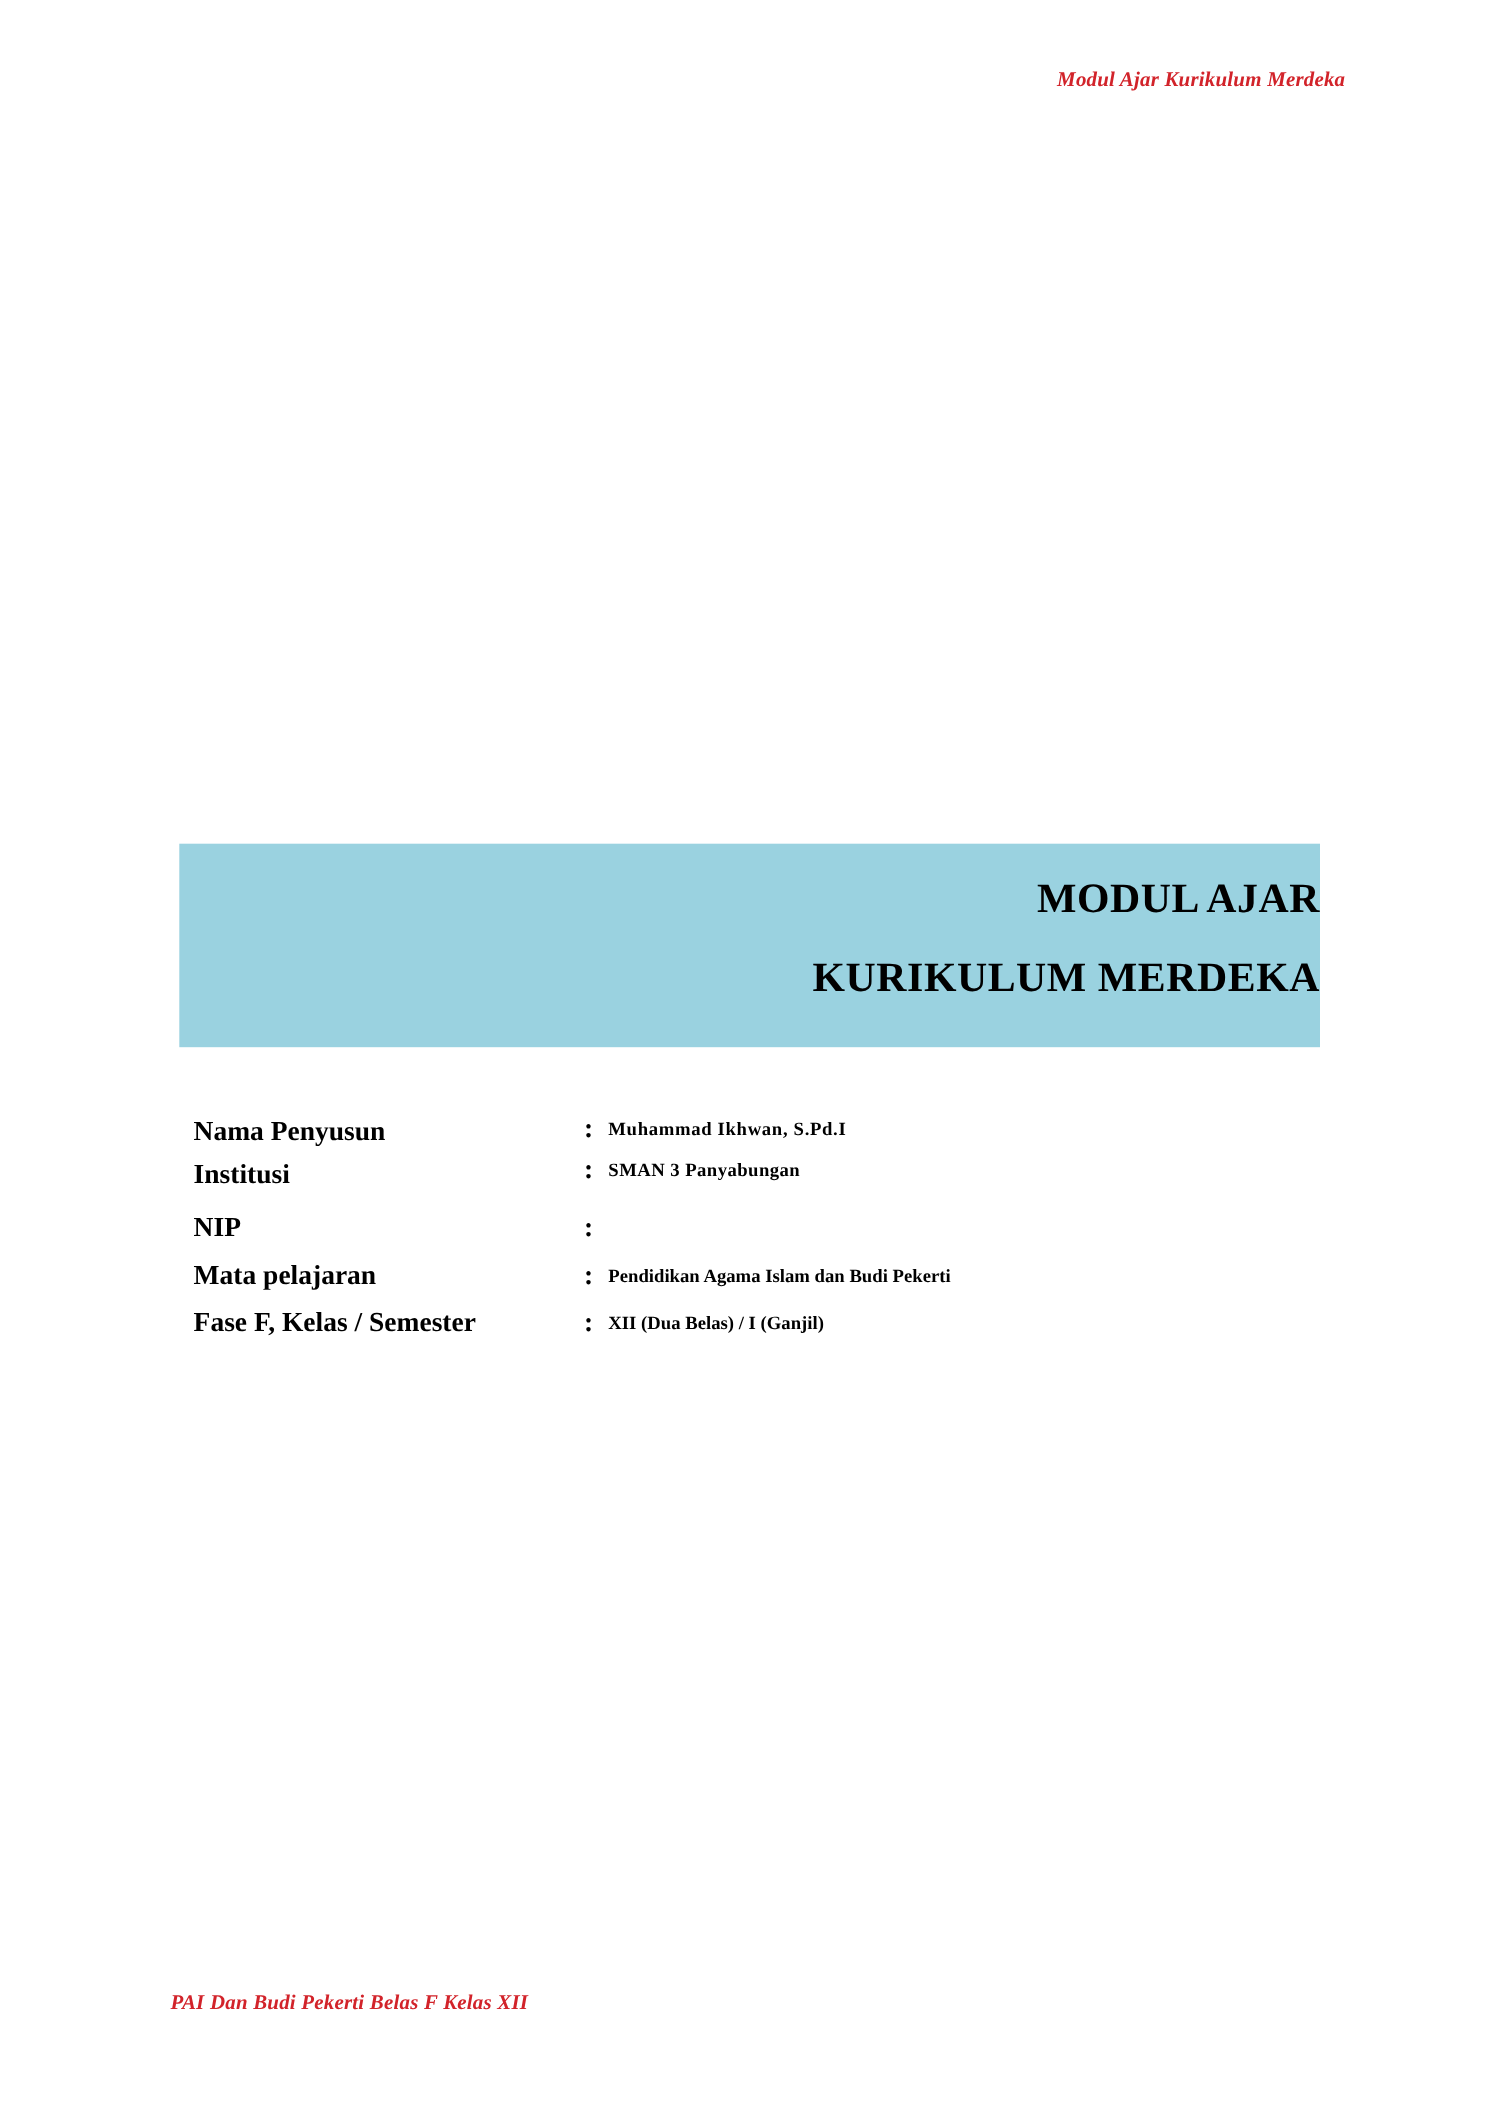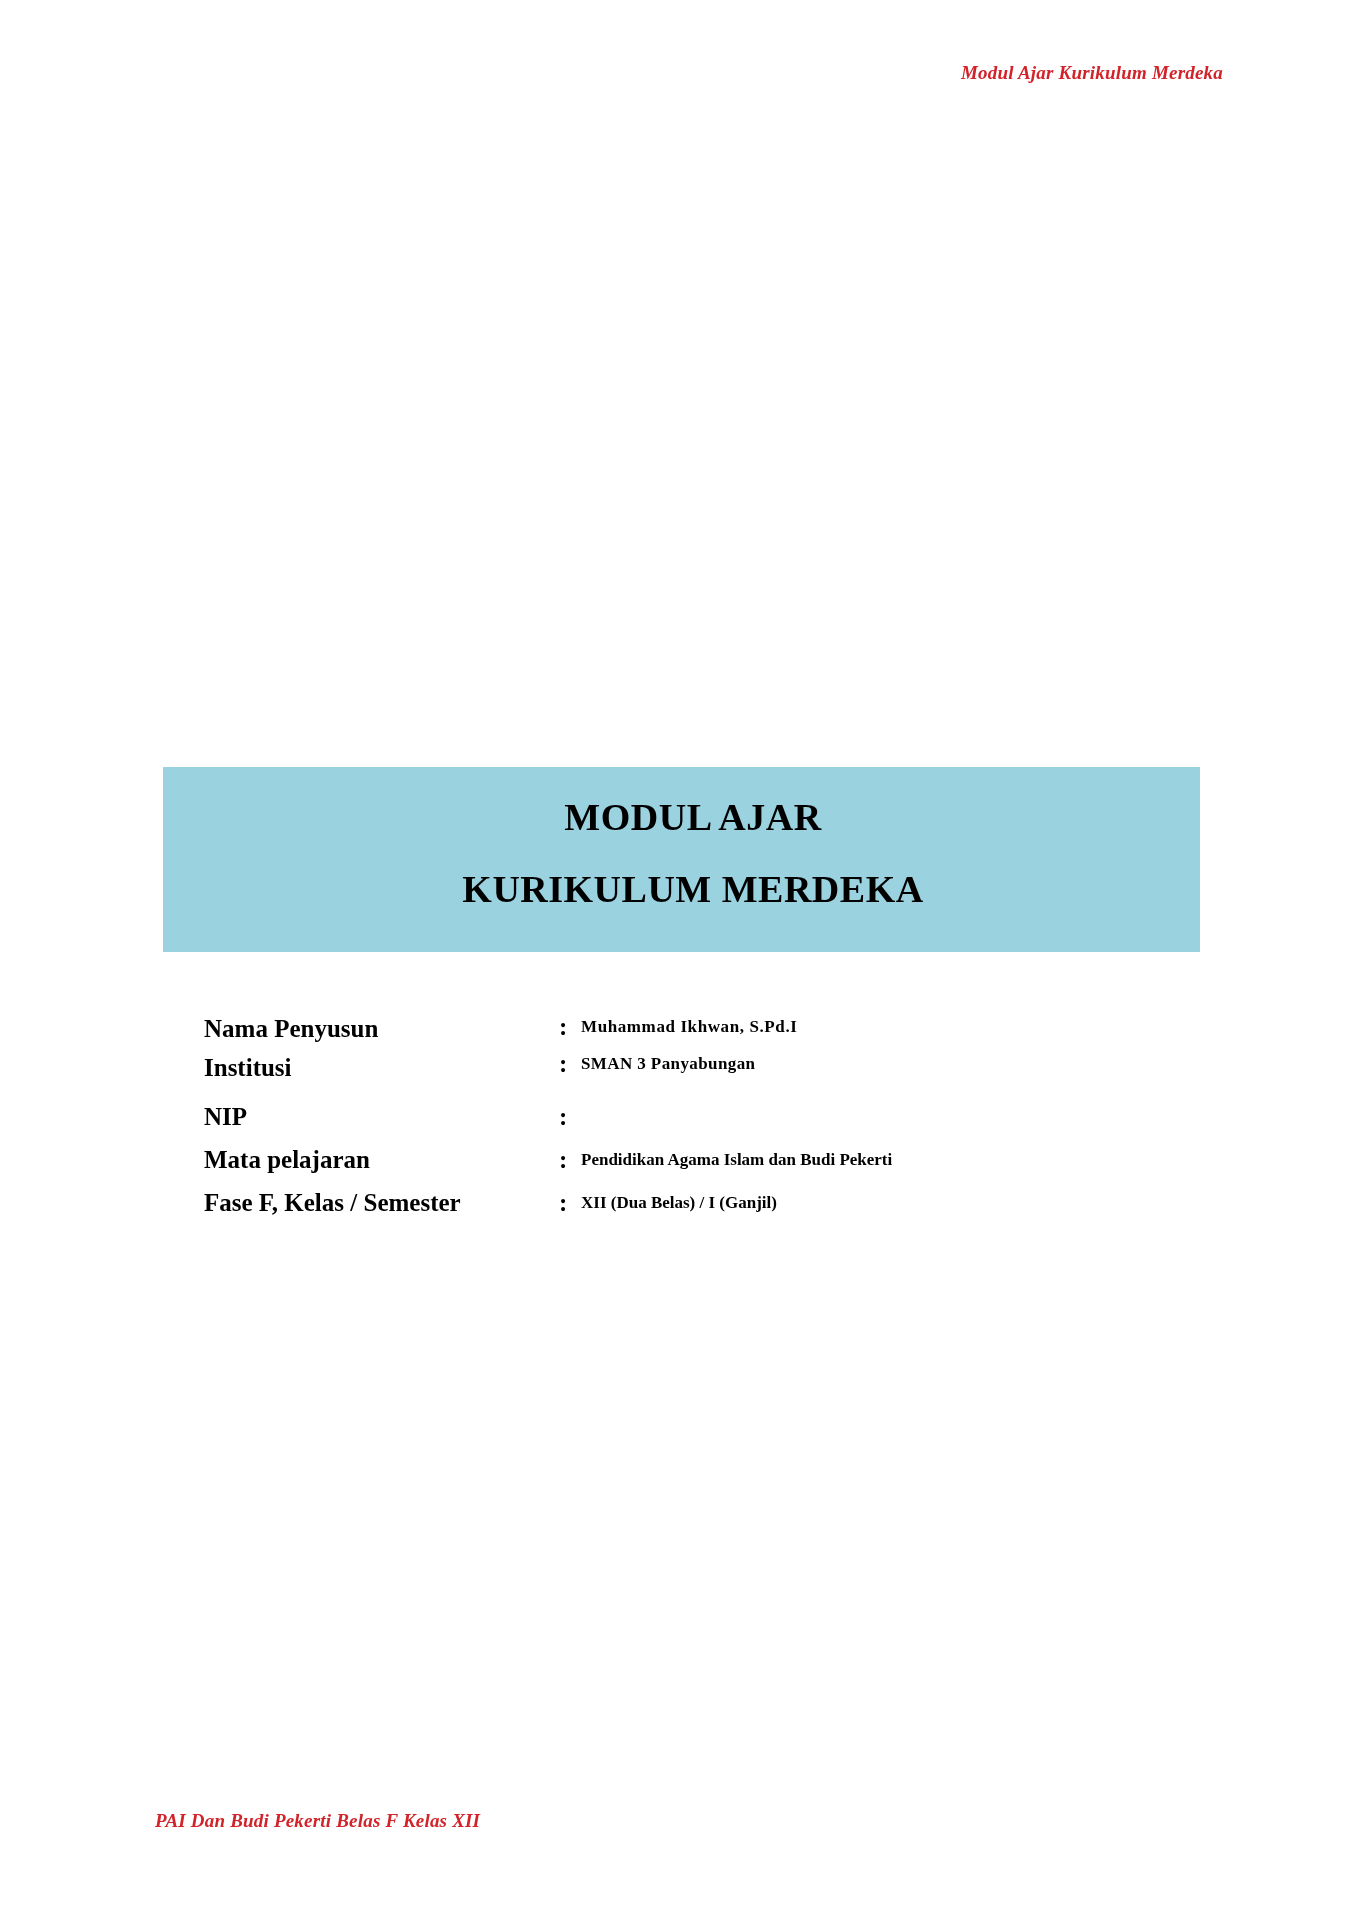--- a/index.html
+++ b/index.html
@@ -44,21 +44,21 @@
     position: absolute;
     left: 163px;
     top: 767px;
     width: 1037px;
     height: 185px;
     background: #9ad2e0;
     box-sizing: border-box;
     padding-top: 27px;
   }
   .title-line {
-    text-align: center;
+    text-align: right;
     font-family: "Liberation Serif", serif;
     font-weight: bold;
     color: #000000;
     letter-spacing: 0.5px;
     padding-left: 23px;
   }
   .title-line.l1 {
     font-size: 38px;
     line-height: 46px;
     margin-bottom: 26px;
@@ -67,21 +67,20 @@
     font-size: 38px;
     line-height: 46px;
   }
 
   
   .meta {
     position: absolute;
     left: 176px;
     top: 1010px;
     width: 1050px;
-    margin-left: 28px;
   }
   .meta-row {
     display: flex;
     align-items: flex-start;
     margin-bottom: 9px;
   }
   .meta-label {
     width: 355px;
     font-family: "Liberation Serif", serif;
     font-weight: bold;

